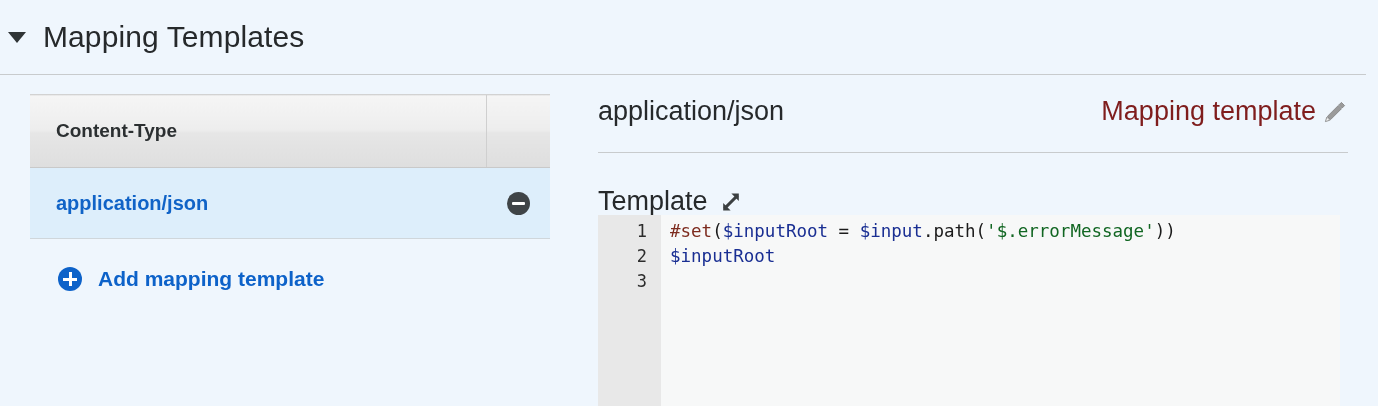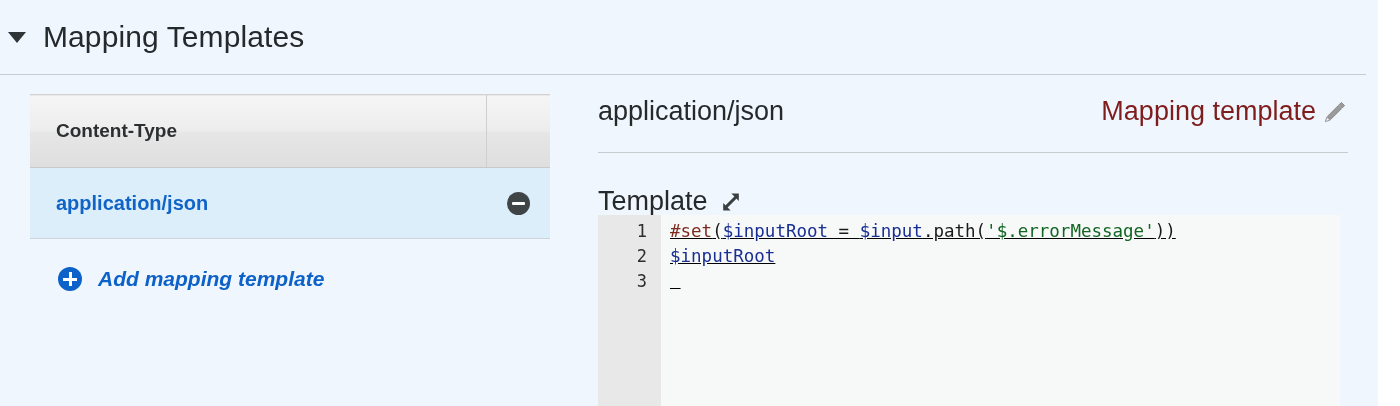--- a/index.html
+++ b/index.html
@@ -129,21 +129,20 @@
   }
 
   
   .add-row {
     position: absolute;
     left: 58px;
     top: 267px;
     display: flex;
     align-items: flex-end;
     cursor: pointer;
-    font-style: italic;
   }
   .add-icon {
     width: 24px;
     height: 24px;
     border-radius: 50%;
     background: #0d62c9;
     position: relative;
     flex: 0 0 auto;
   }
   .add-icon::before {
@@ -254,21 +253,20 @@
     line-height: 25px;
     color: #2c2c2c;
     text-align: right;
     padding-right: 14px;
   }
   .code {
     flex: 1 1 auto;
     padding: 4px 0 0 9px;
     box-sizing: border-box;
     overflow: hidden;
-    text-decoration: underline;
   }
   .code .cline {
     font-family: "DejaVu Sans Mono", monospace;
     font-size: 17.5px;
     line-height: 25px;
     white-space: pre;
     color: #1b1b1b;
   }
   .tok-directive { color: #7d2b1e; }
   .tok-var       { color: #1a2f93; }

